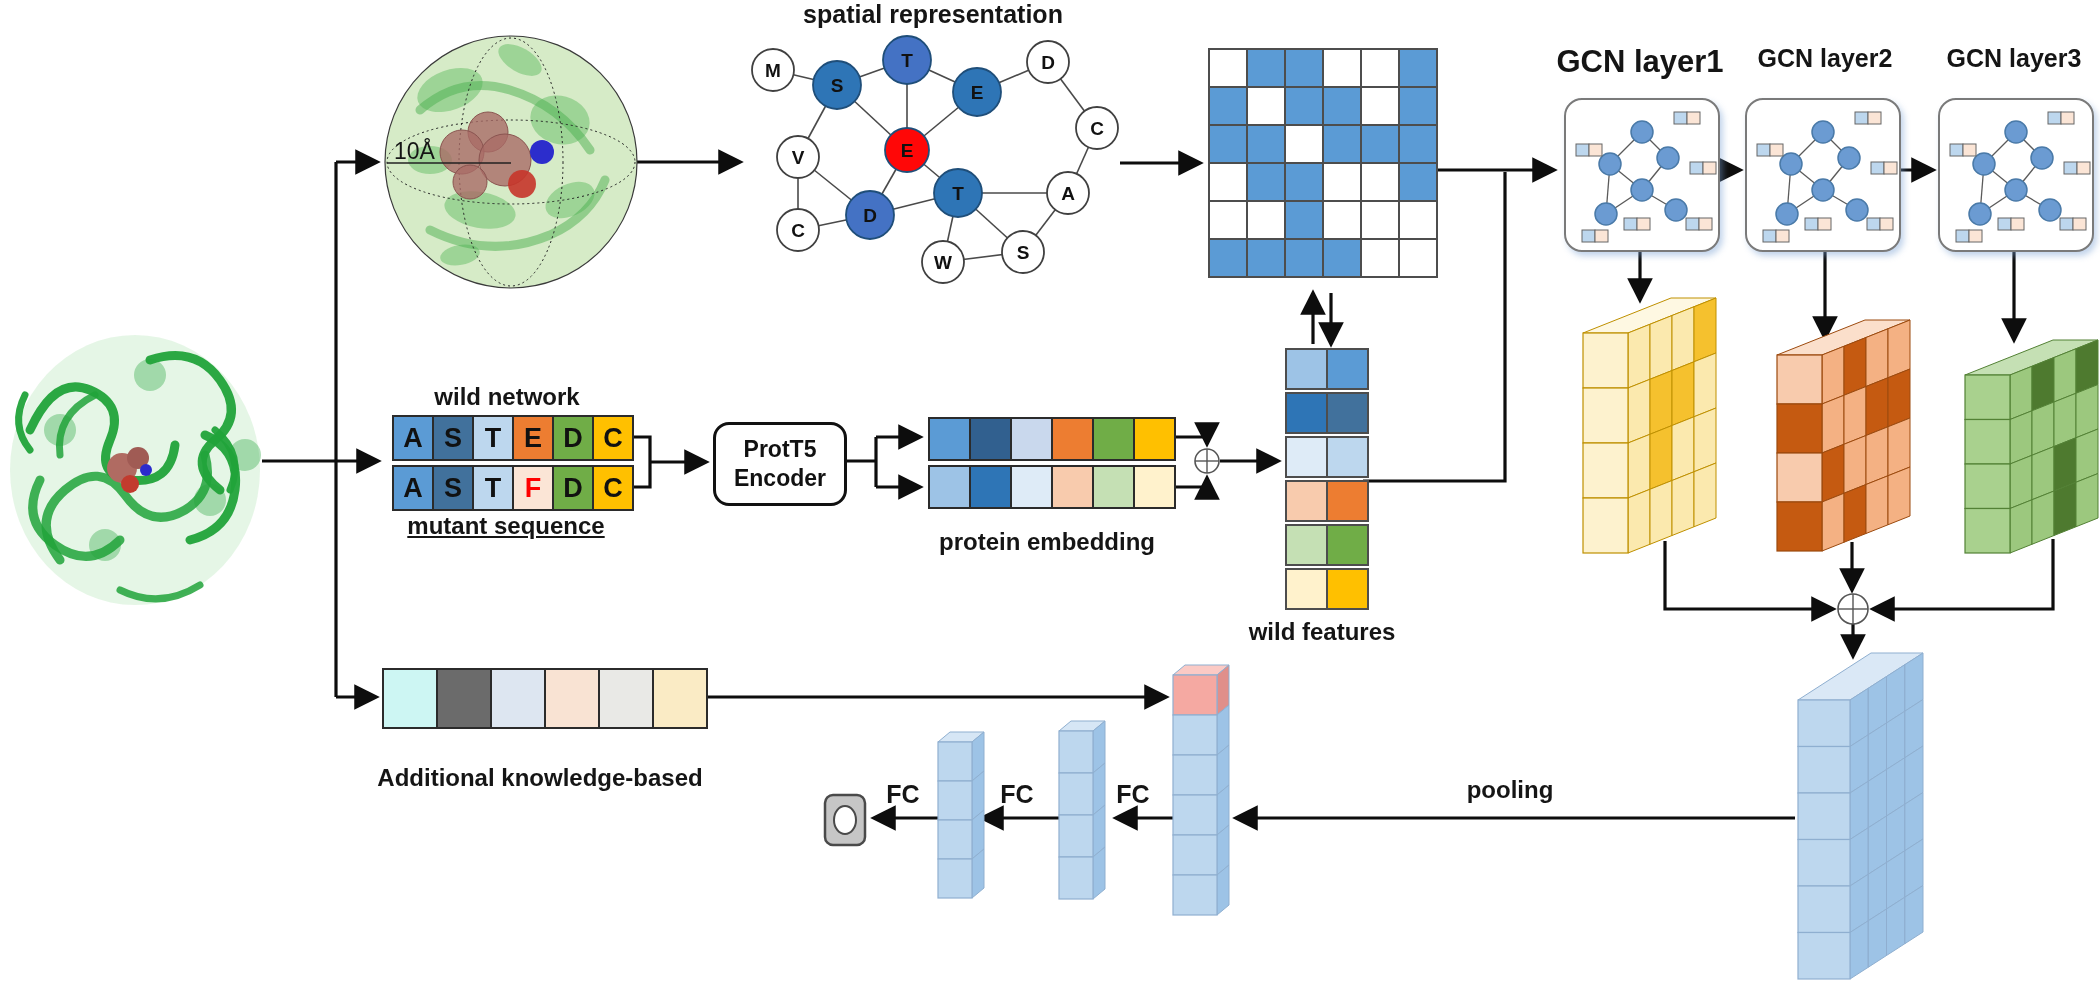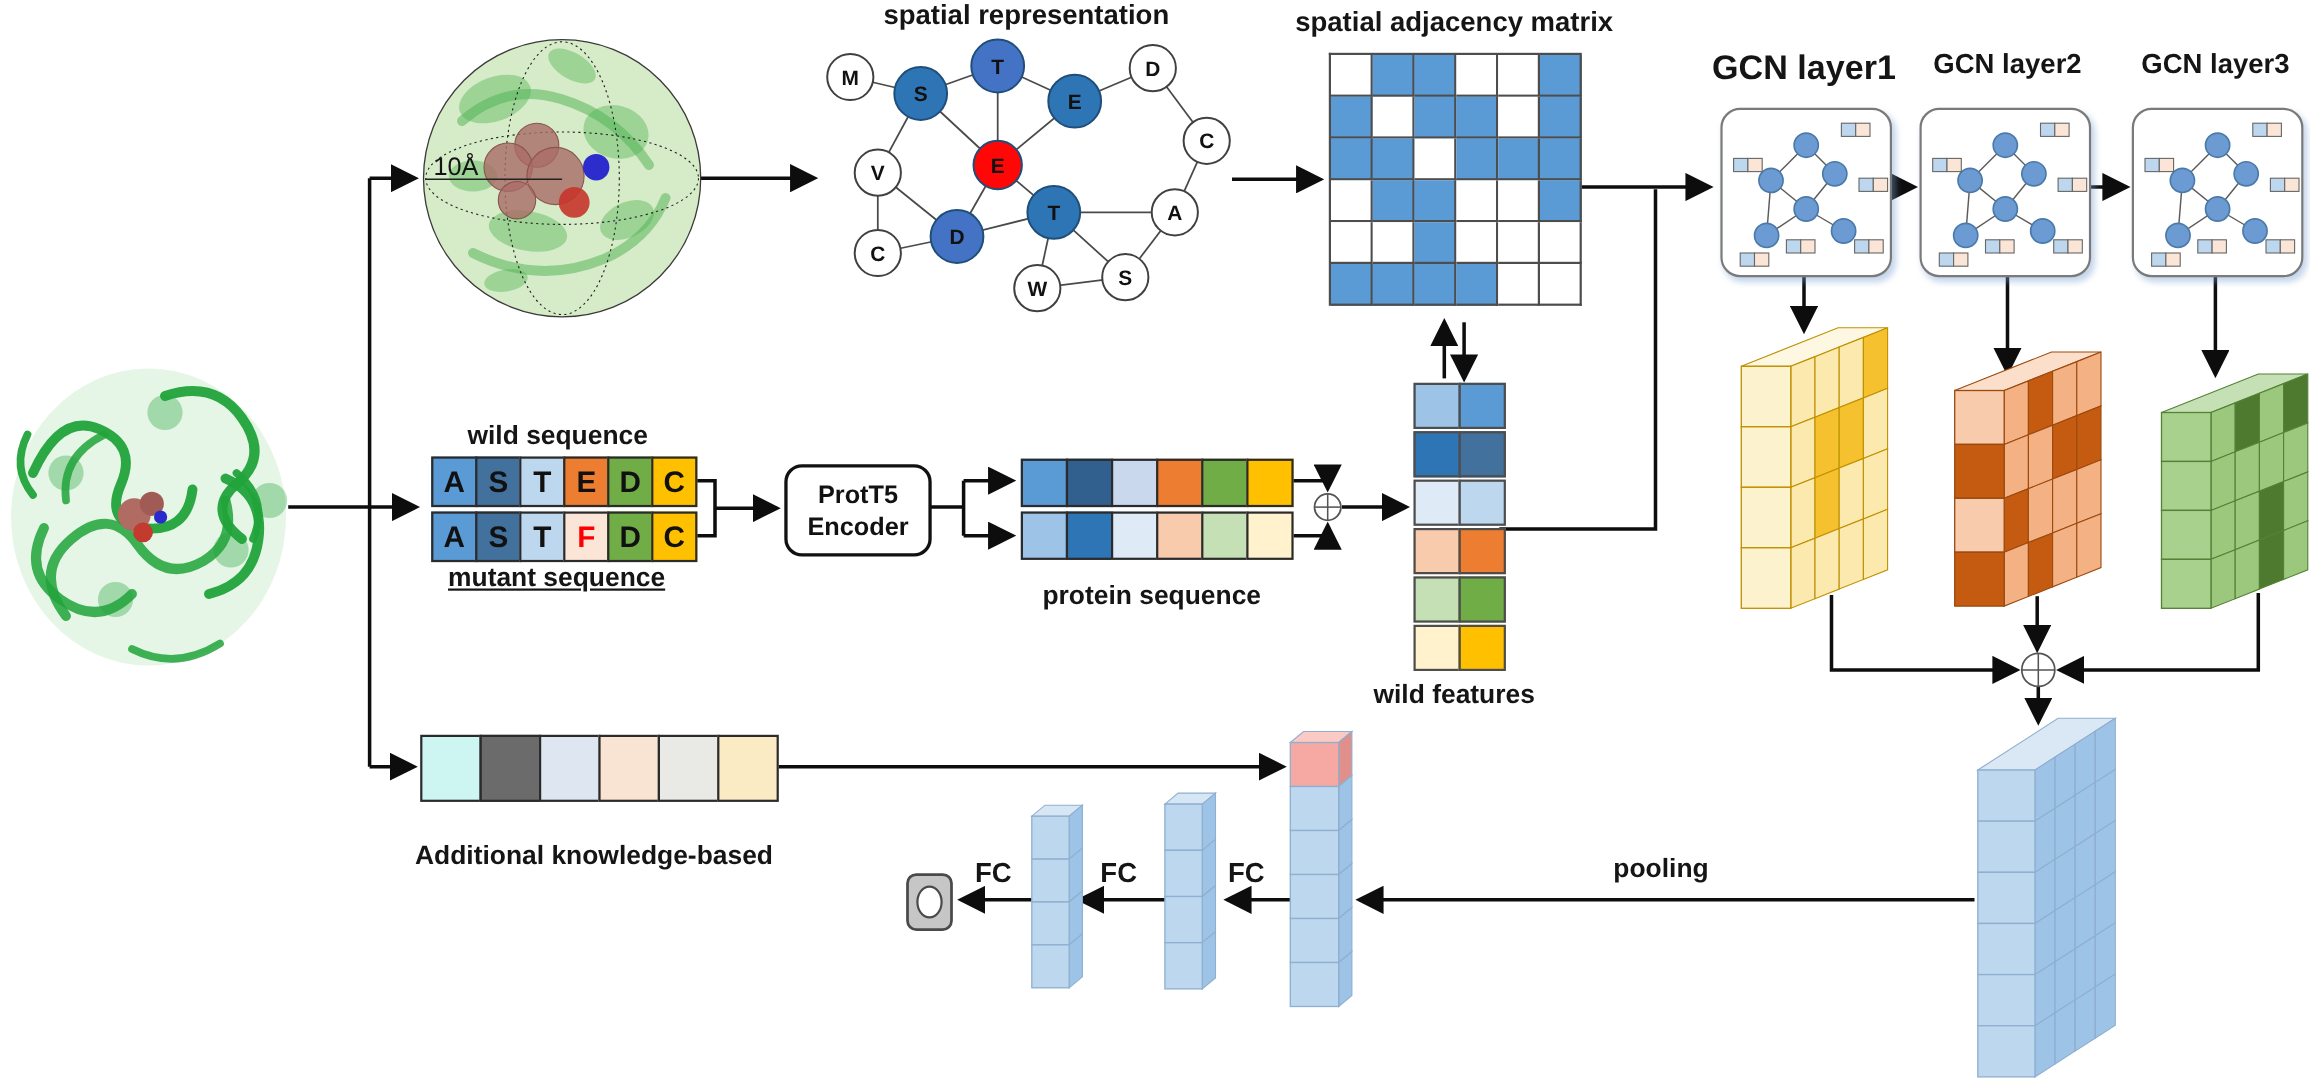--- a/index.html
+++ b/index.html
@@ -344,24 +344,23 @@
         <polygon points="972,859 984,849 984,888 972,898" fill="#9DC3E6" stroke="#8FAFD0" stroke-width="1"></polygon>
         <rect x="938" y="859" width="34" height="39" fill="#BDD7EE" stroke="#8FAFD0" stroke-width="1.2"></rect>
       </g>
       <g>
         <rect x="825" y="795" width="40" height="50" rx="8" fill="#C6C6C6" stroke="#4a4a4a" stroke-width="2.5"></rect>
         <ellipse cx="845" cy="820" rx="11" ry="14" fill="#fff" stroke="#4a4a4a" stroke-width="2"></ellipse>
       </g>
     </svg>
 
 <div class="lbl" style="left:788px;top:0px;width:290px;font-size:25px;">spatial representation</div>
-<div class="lbl" style="left:1172px;top:6px;width:300px;font-size:25px;">spatial adjacency matrix</div>
-<div class="lbl" style="left:392px;top:383px;width:230px;font-size:24px;">wild sequence</div>
+<div class="lbl" style="left:392px;top:383px;width:230px;font-size:24px;">wild network</div>
 <div class="lbl" style="left:376px;top:512px;width:260px;font-size:24px;text-decoration:underline;">mutant sequence</div>
-<div class="lbl" style="left:922px;top:528px;width:250px;font-size:24px;">protein sequence</div>
+<div class="lbl" style="left:922px;top:528px;width:250px;font-size:24px;">protein embedding</div>
 <div class="lbl" style="left:1222px;top:618px;width:200px;font-size:24px;">wild features</div>
 <div class="lbl" style="left:360px;top:764px;width:360px;font-size:24px;">Additional knowledge-based</div>
 <div class="lbl" style="left:1420px;top:776px;width:180px;font-size:24px;">pooling</div>
 <div class="lbl" style="left:394px;top:138px;width:60px;font-size:23px;font-weight:normal;text-align:left;">10Å</div>
 
 <div id="prott5">
   <span>ProtT5</span>
   <span>Encoder</span>
 </div>
 

